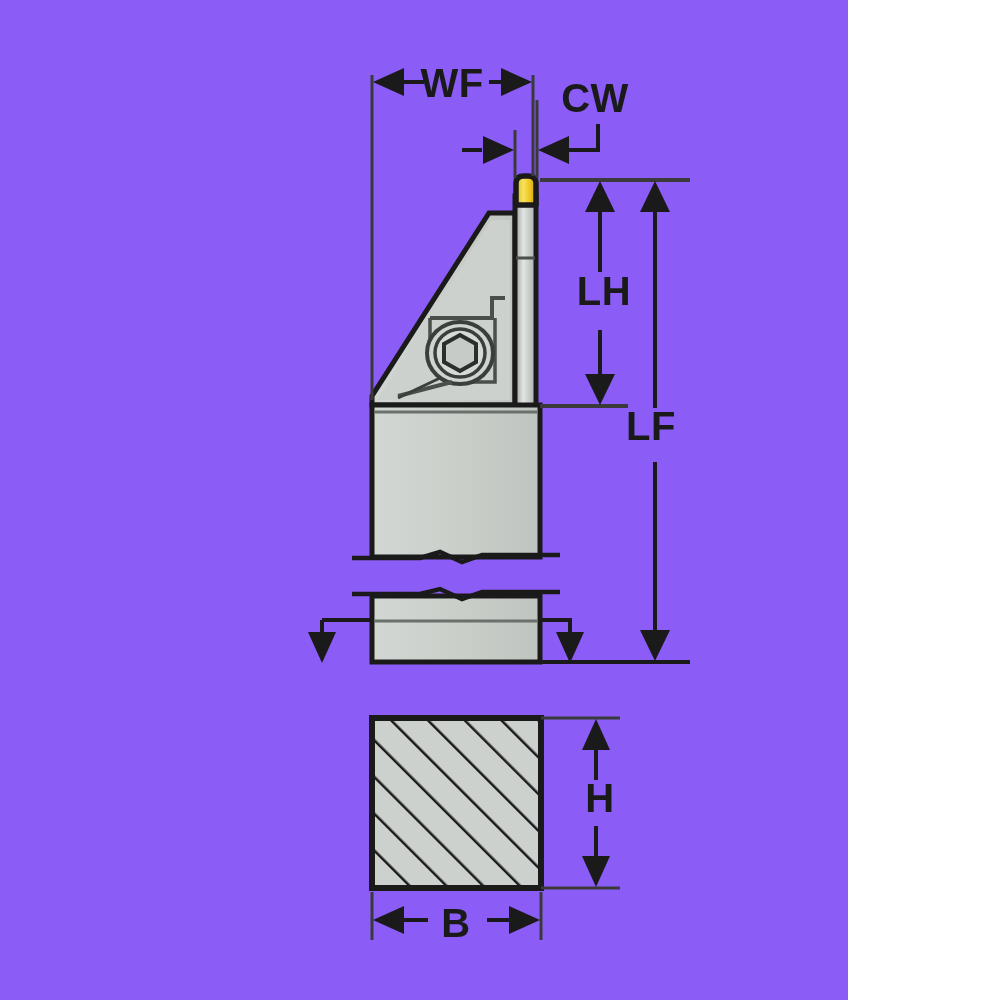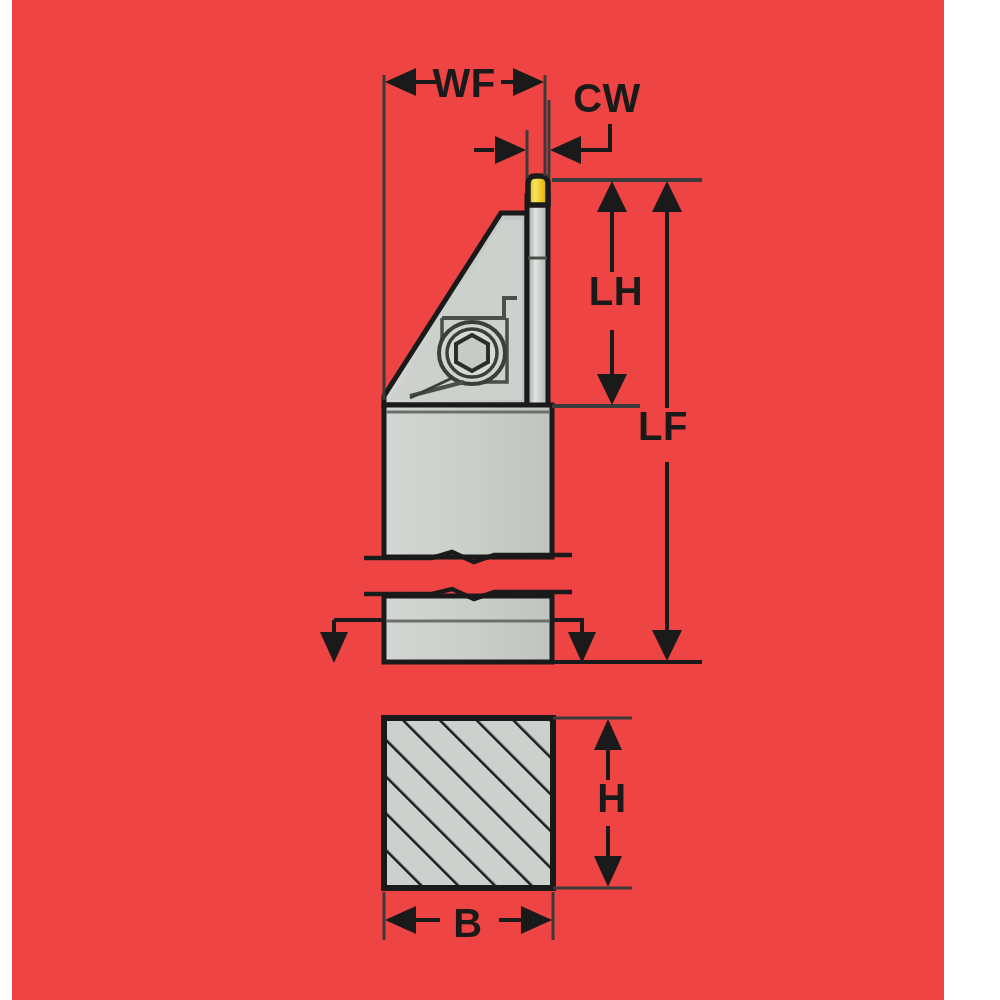--- a/index.html
+++ b/index.html
@@ -9,24 +9,23 @@
     background: #ffffff;
   }
   body {
     width: 1000px;
     height: 1000px;
     font-family: "Liberation Sans", sans-serif;
     overflow: hidden;
   }
   #stage {
     position: relative;
-    width: 932px;
+    width: 848px;
     height: 1000px;
-    background: #ef4444;
-    margin-left: 12px;
+    background: #8b5cf6;
   }
   svg.diagram {
     position: absolute;
     left: 0;
     top: 0;
     width: 1000px;
     height: 1000px;
     display: block;
   }
   .dim-label {

